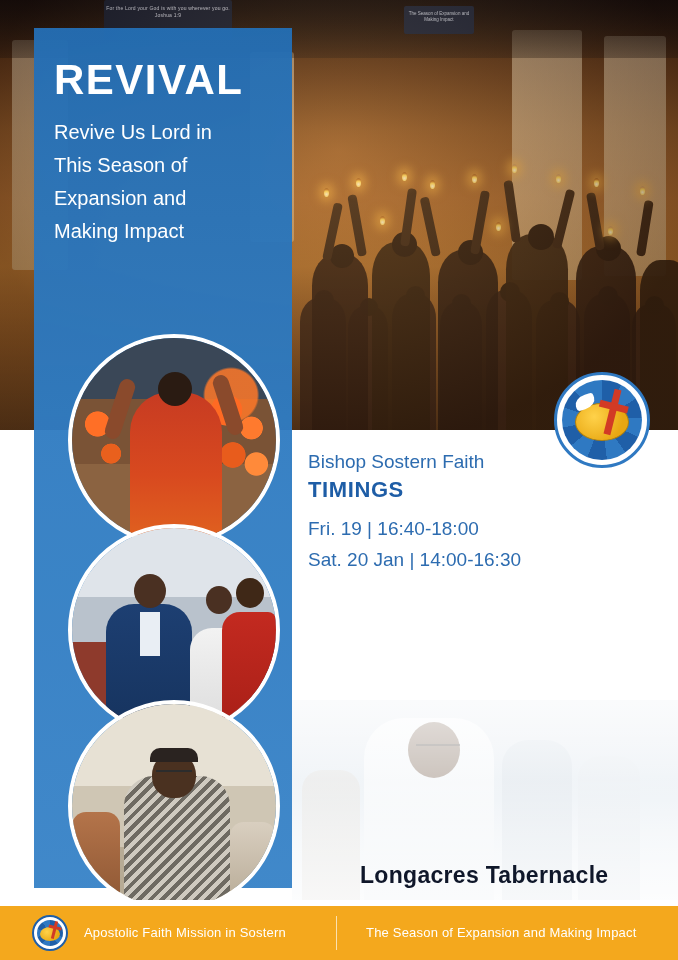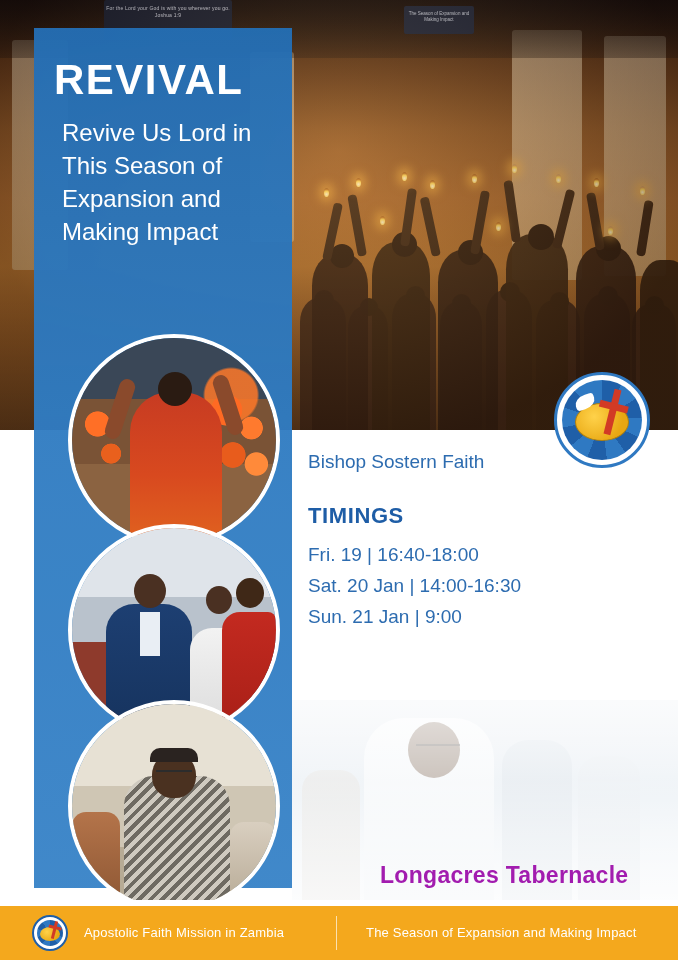--- a/index.html
+++ b/index.html
@@ -137,22 +137,22 @@
     margin: 0;
   }
   .h-weekend {
     font-size: 30px;
     font-weight: normal;
     letter-spacing: 1.2px;
     line-height: 38px;
     margin: 4px 0 0 0;
   }
   .h-sub {
-    margin: 14px 0 0 8px;
-    font-size: 24px;
+    margin: 14px 0 0 0;
+    font-size: 20px;
     line-height: 33px;
     font-weight: normal;
     width: 196px;
   }
 
   
   .circle {
     position: absolute;
     border-radius: 50%;
     overflow: hidden;
@@ -292,21 +292,21 @@
     color: #1e5da6;
     margin: 0 0 10px 0;
   }
   .sec-line {
     font-size: 19px;
     line-height: 31px;
     color: #2d6cb0;
     margin: 0;
     font-weight: normal;
   }
-  .timings-block { margin-top: 26px; }
+  .timings-block { }
 
   
   .bottom-photo {
     position: absolute;
     left: 292px; top: 700px;
     width: 386px; height: 200px;
     overflow: hidden;
   }
   .bp-bg {
     position: absolute; inset: 0;
@@ -321,24 +321,24 @@
   .bp-glass { position:absolute; left: 124px; top: 44px; width: 44px; height: 10px; border-top:2px solid #4a4a4a; opacity:.6; }
   .bp-blur-a { position:absolute; left: 210px; top: 40px; width: 70px; height: 160px; background: linear-gradient(180deg,#cfd9e2,#b9c6d2); border-radius: 26px 26px 0 0; opacity:.55; }
   .bp-blur-b { position:absolute; left: 286px; top: 56px; width: 62px; height: 144px; background: linear-gradient(180deg,#dfe6ec,#c5ced8); border-radius: 22px 22px 0 0; opacity:.5; }
   .bp-blur-c { position:absolute; left: 10px; top: 70px; width: 58px; height: 130px; background: linear-gradient(180deg,#d6cfc5,#bdb4a8); border-radius: 20px 20px 0 0; opacity:.45; }
   .bp-fade {
     position: absolute; inset: 0;
     background: linear-gradient(180deg, rgba(255,255,255,.78) 0%, rgba(255,255,255,.55) 40%, rgba(255,255,255,.82) 100%);
   }
   .venue {
     position: absolute;
-    left: 380px; top: 862px;
+    left: 360px; top: 862px;
     font-size: 23px;
     font-weight: bold;
-    color: #a21caf;
+    color: #0f172a;
     letter-spacing: .3px;
   }
 
   
   .footer {
     position: absolute;
     left: 0; bottom: 0;
     width: 678px; height: 54px;
     background: #f4a81d;
     display: flex;
@@ -529,31 +529,30 @@
     <div class="bp-fade"></div>
   </div>
 
   <div class="content">
     <div class="sec-line">Bishop Sostern Faith</div>
 
     <div class="timings-block">
       <div class="sec-title">TIMINGS</div>
       <div class="sec-line">Fri. 19 | 16:40-18:00</div>
       <div class="sec-line">Sat. 20 Jan | 14:00-16:30</div>
-      <div class="sec-line">Sun. 21 Jan | 9:00</div>
     </div>
   </div>
 
   <div class="venue">Longacres Tabernacle</div>
 
   <div class="white-gap"></div>
   <div class="footer">
     <div class="footer-logo">
       <div class="fi"></div>
       <div class="fg"></div>
       <div class="fc"></div>
     </div>
-    <div class="footer-text-left">Apostolic Faith Mission in Zambia</div>
+    <div class="footer-text-left">Apostolic Faith Mission in Sostern</div>
     <div class="sep"></div>
     <div class="footer-text-right">The Season of Expansion and Making Impact</div>
   </div>
 
 </div>
 
 </body></html>

